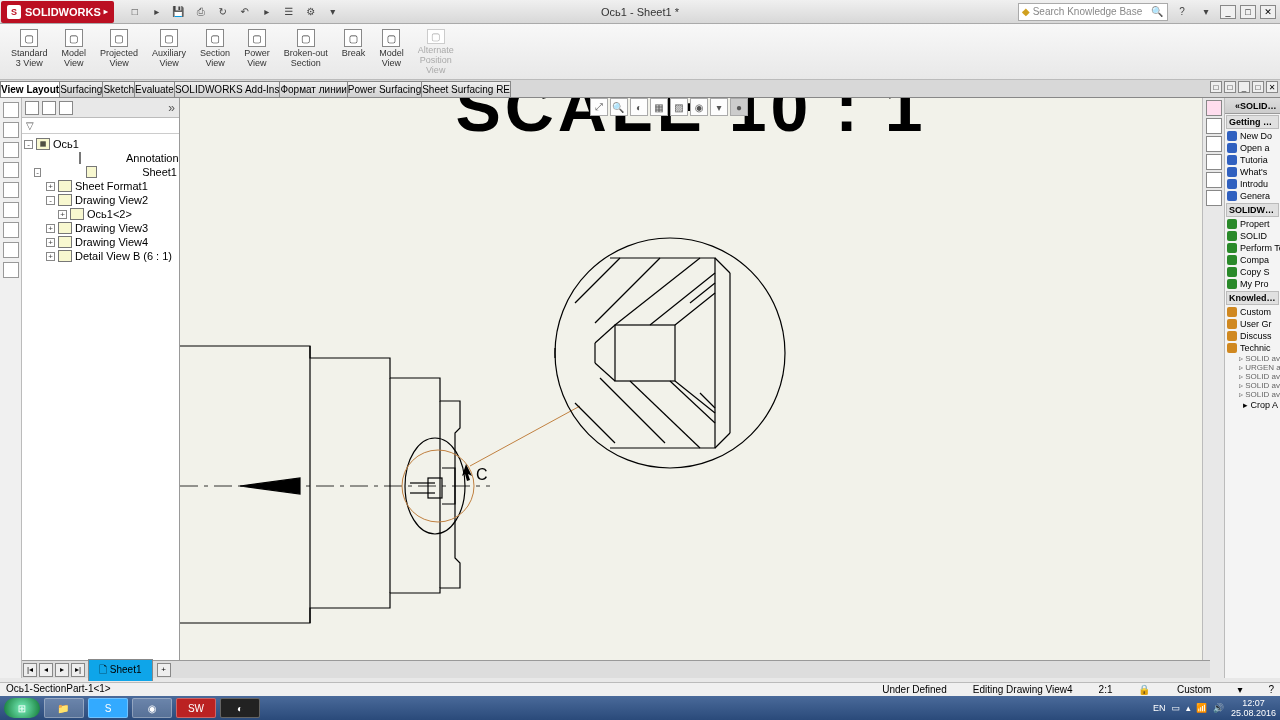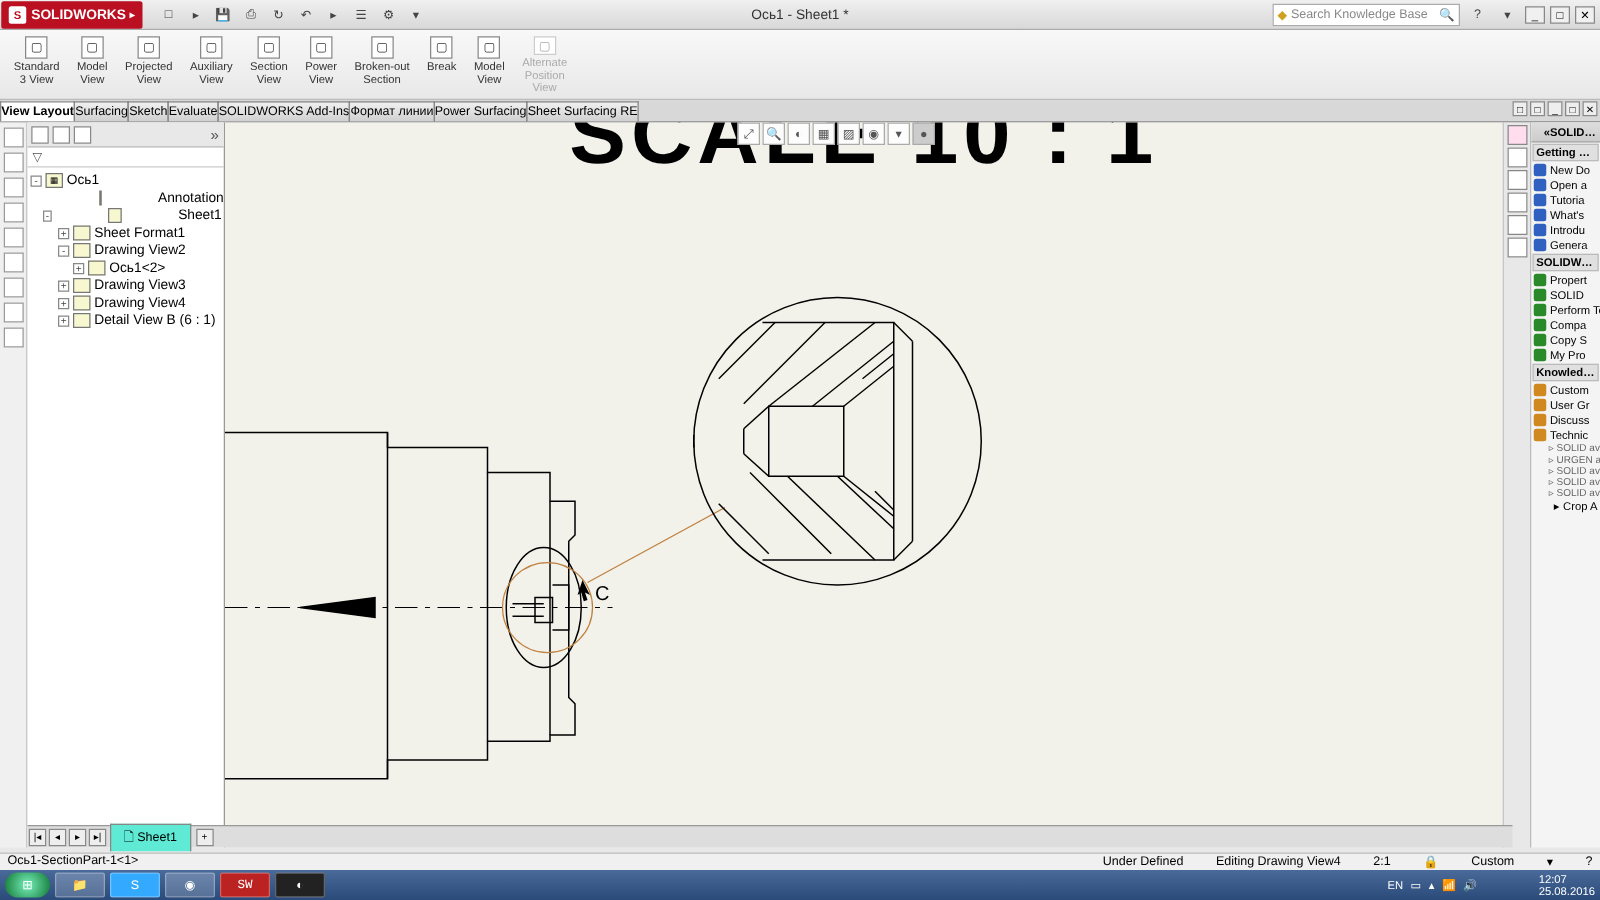--- a/index.html
+++ b/index.html
@@ -69,32 +69,32 @@
 .tp-item { display: flex; align-items: center; gap: 3px; padding: 1px 2px; overflow: hidden; white-space: nowrap; }
 .tp-item .dot { width: 10px; height: 10px; background: #bb2222; border-radius: 2px; flex-shrink: 0; }
 .tp-item.green .dot { background: #2a8a2a; }
 .tp-item.orange .dot { background: #d08820; }
 .tp-item.blue .dot { background: #3060c0; }
 .tp-sub { font-size: 8px; color: #666; padding-left: 14px; white-space: nowrap; overflow: hidden; }
 
 
 .sheet-tabs { position: absolute; bottom: 42px; left: 22px; height: 18px; display: flex; align-items: center; font-size: 10px; background: #ddd; border-top: 1px solid #999; width: 1188px; }
 .sheet-tabs .nav { width: 14px; height: 14px; border: 1px solid #888; margin: 0 1px; background: #eee; display: flex; align-items: center; justify-content: center; font-size: 8px; }
-.sheet-tab { padding: 2px 10px; background: #5eead4; border: 1px solid #888; border-bottom: none; margin-left: 2px; }
+.sheet-tab { padding: 2px 10px; background: #0ea5e9; border: 1px solid #888; border-bottom: none; margin-left: 2px; }
 
 
 .info-bar { position: absolute; bottom: 24px; left: 0; right: 0; height: 14px; background: #f0f0f0; border-top: 1px solid #bbb; font-size: 10px; display: flex; padding: 0 6px; }
 .info-bar .right { margin-left: auto; display: flex; gap: 26px; align-items: center; }
 
 .taskbar { position: absolute; bottom: 0; left: 0; right: 0; height: 24px; background: linear-gradient(#4a6a9a, #2a4a7a); display: flex; align-items: center; padding: 0 4px; }
 .start-orb { width: 36px; height: 20px; background: radial-gradient(circle, #7eb, #173); border-radius: 10px; display: flex; align-items: center; justify-content: center; color: white; font-size: 10px; }
 .task-btn { width: 40px; height: 20px; margin-left: 4px; background: rgba(255,255,255,0.2); border: 1px solid rgba(255,255,255,0.3); border-radius: 2px; display: flex; align-items: center; justify-content: center; font-size: 10px; color: white; }
 .task-btn.active { background: rgba(255,255,255,0.4); }
 .tray { margin-left: auto; display: flex; align-items: center; gap: 6px; color: white; font-size: 9px; }
-.tray .clock { text-align: left; line-height: 10px; margin-left: 43px; }
+.tray .clock { text-align: center; line-height: 10px; }
 </style>
 </head>
 <body>
 
 <div class="title-bar">
   <div class="logo">
     <span class="logo-icon">S</span>
     <span>SOLIDWORKS</span>
     <span style="margin-left:3px;font-size:8px;">▸</span>
   </div>
@@ -463,21 +463,21 @@
     <span>▾</span>
     <span>?</span>
   </div>
 </div>
 
 <div class="taskbar">
   <div class="start-orb">⊞</div>
   <div class="task-btn">📁</div>
   <div class="task-btn" style="background:#3af;">S</div>
   <div class="task-btn">◉</div>
-  <div class="task-btn active" style="background:#b22;font-family:Liberation Mono, monospace;">SW</div>
+  <div class="task-btn active" style="background:#b22;">SW</div>
   <div class="task-btn" style="background:#222;">◐</div>
   <div class="tray">
     <span>EN</span>
     <span>▭</span>
     <span>▴</span>
     <span>📶</span>
     <span>🔊</span>
     <div class="clock">
       <div>12:07</div>
       <div>25.08.2016</div>

